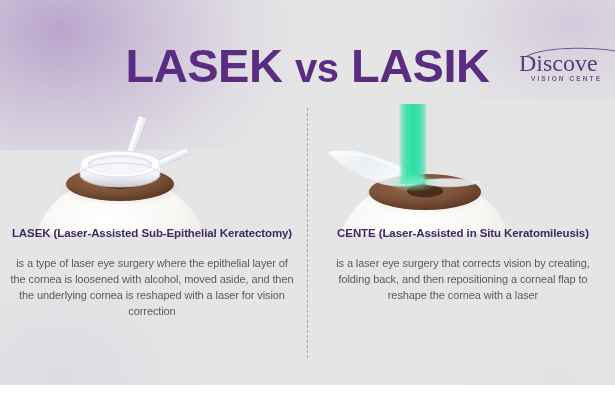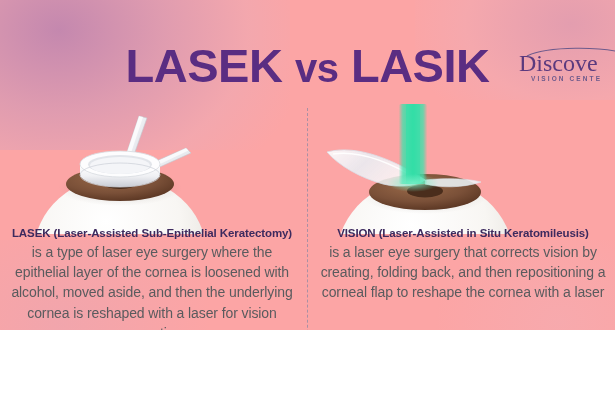--- a/index.html
+++ b/index.html
@@ -3,23 +3,23 @@
 <meta charset="utf-8">
 <style>
   html, body {
     margin: 0;
     padding: 0;
     background: #ffffff;
   }
   #canvas {
     position: relative;
     width: 615px;
-    height: 330px;
+    height: 385px;
     overflow: hidden;
-    background: #fca5a5;
+    background: #e5e5e5;
     font-family: "Liberation Sans", sans-serif;
   }
 
   
   .glow-tl {
     position: absolute;
     left: -130px;
     top: -150px;
     width: 420px;
     height: 300px;
@@ -160,25 +160,25 @@
     display: block;
     color: #3d2a5e;
     font-size: 11.5px;
     font-weight: 700;
     line-height: 1.38;
     letter-spacing: -0.1px;
   }
   .cap-body {
     display: block;
     color: #5a5b5e;
-    font-size: 14px;
+    font-size: 11px;
     font-weight: 400;
     line-height: 1.45;
     letter-spacing: -0.1px;
-    margin-top: 0;
+    margin-top: 14px;
   }
 </style>
 </head>
 <body>
 
 <div id="canvas">
 
   <div class="glow-tl"></div>
   <div class="glow-tr"></div>
   <div class="glow-bl"></div>
@@ -316,18 +316,18 @@
         </g>
 
         <rect x="86" y="0" width="28" height="80" fill="url(#beamR)" rx="2"></rect>
         <rect x="93" y="0" width="14" height="80" fill="#36e0ab" opacity="0.65" rx="2"></rect>
 
         <ellipse cx="100" cy="79" rx="26" ry="9" fill="url(#hitR)"></ellipse>
       </svg>
     </div>
 
     <div class="caption">
-      <span class="cap-head">VISION (Laser-Assisted in Situ Keratomileusis)</span>
+      <span class="cap-head">CENTE (Laser-Assisted in Situ Keratomileusis)</span>
       <span class="cap-body">is a laser eye surgery that corrects vision by creating, folding back, and then repositioning a corneal flap to reshape the cornea with a laser</span>
     </div>
   </div>
 
 </div>
 
 </body></html>

